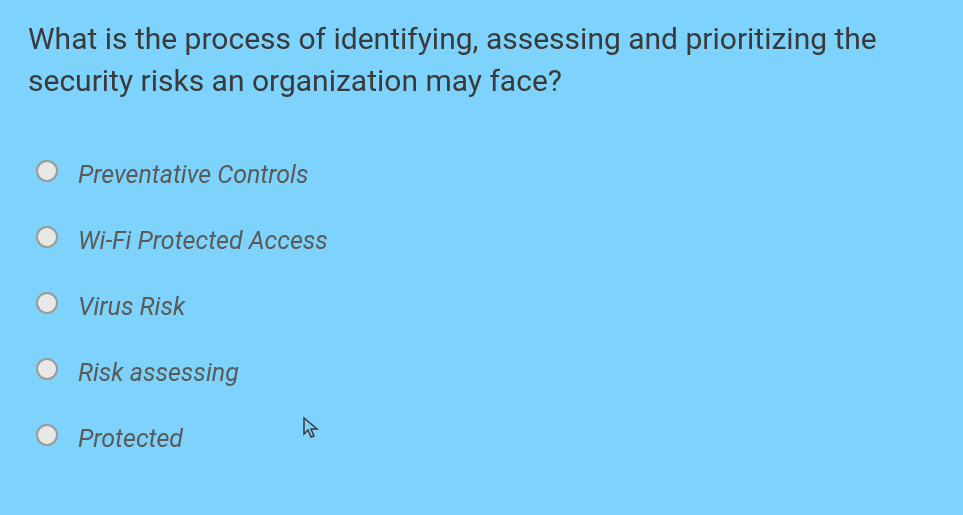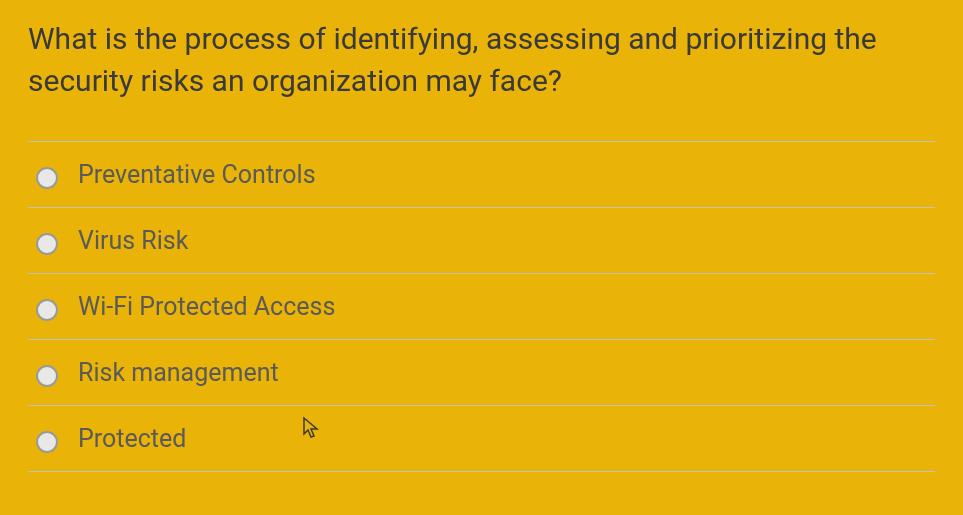--- a/index.html
+++ b/index.html
@@ -8,42 +8,43 @@
       box-sizing: border-box;
     }
     body {
       font-family: -apple-system, BlinkMacSystemFont, "Segoe UI", Roboto, Helvetica, Arial, sans-serif;
       background: #d8d8d6;
       width: 963px;
       height: 515px;
       overflow: hidden;
     }
     .quiz-container {
-      background: #eab308;
+      background: #7dd3fc;
       padding: 18px 28px 0 28px;
       height: 100%;
     }
     .question-text {
       font-size: 30px;
       color: #3a3a3a;
       line-height: 1.4;
       margin-bottom: 40px;
       font-weight: 400;
     }
     .options-list {
       list-style: none;
     }
     .option-row {
       display: flex;
-      align-items: flex-end;
+      align-items: flex-start;
       padding: 18px 8px;
       border-top: 1px solid #c0c0be;
       border-bottom: 1px solid #c0c0be;
       margin-top: -1px;
       cursor: pointer;
+      font-style: italic;
     }
     .radio-circle {
       width: 22px;
       height: 22px;
       border: 2px solid #9a9a98;
       border-radius: 50%;
       margin-right: 20px;
       flex-shrink: 0;
       background: #e8e8e6;
     }
@@ -67,29 +68,29 @@
 <div class="quiz-container">
   <h1 class="question-text">What is the process of identifying, assessing and prioritizing the security risks an organization may face?</h1>
 
   <ul class="options-list">
     <li class="option-row">
       <span class="radio-circle"></span>
       <span class="option-label">Preventative Controls</span>
     </li>
     <li class="option-row">
       <span class="radio-circle"></span>
+      <span class="option-label">Wi-Fi Protected Access</span>
+    </li>
+    <li class="option-row">
+      <span class="radio-circle"></span>
       <span class="option-label">Virus Risk</span>
     </li>
     <li class="option-row">
       <span class="radio-circle"></span>
-      <span class="option-label">Wi-Fi Protected Access</span>
-    </li>
-    <li class="option-row">
-      <span class="radio-circle"></span>
-      <span class="option-label">Risk management</span>
+      <span class="option-label">Risk assessing</span>
     </li>
     <li class="option-row">
       <span class="radio-circle"></span>
       <span class="option-label">Protected</span>
     </li>
   </ul>
 </div>
 
 <svg class="cursor-icon" viewBox="0 0 20 24">
   <path d="M 2 2 L 2 18 L 6 14 L 9 21 L 12 20 L 9 13 L 15 13 Z" fill="none" stroke="#3a3a3a" stroke-width="1.5"></path>

